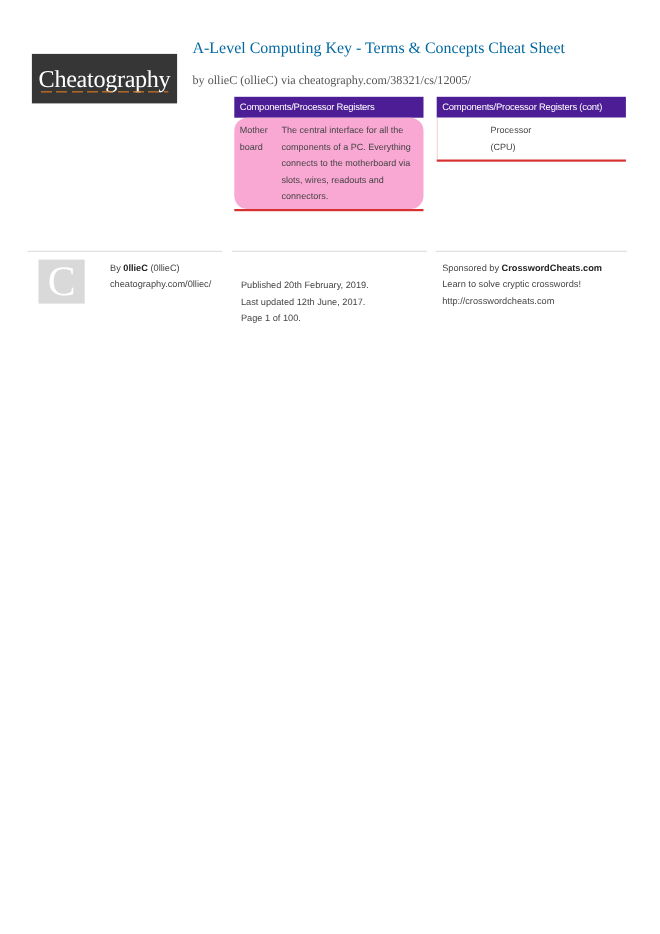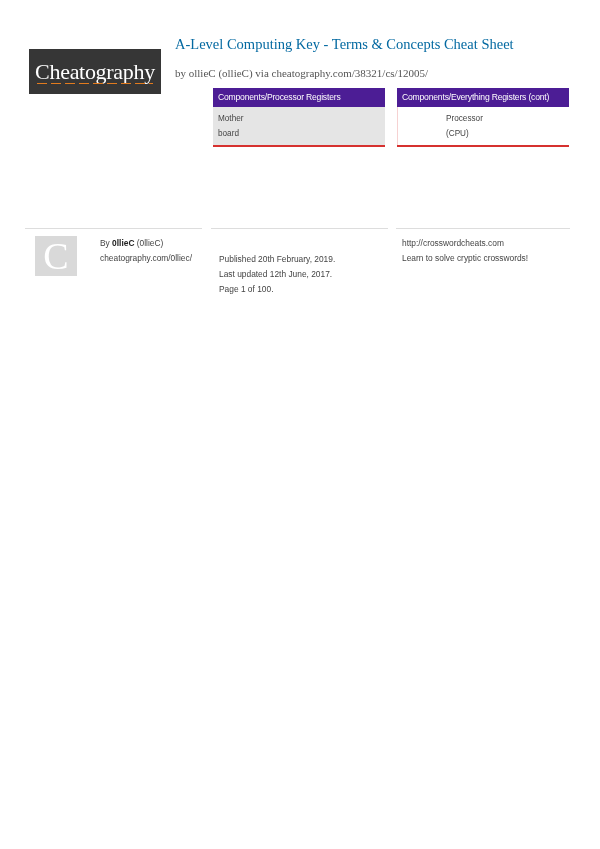--- a/index.html
+++ b/index.html
@@ -9,47 +9,48 @@
   .logo span::after { content:""; position:absolute; left:2px; right:2px; bottom:1px; height:1px; background:repeating-linear-gradient(90deg,#e27b1e 0 10px, transparent 10px 14px); }
   .title { position:absolute; left:175px; top:36px; font-family:"Liberation Serif", serif; font-size:14.5px; color:#0369a1; }
   .subtitle { position:absolute; left:175px; top:54px; font-family:"Liberation Serif", serif; font-size:11px; color:#555555;margin-top:13px; }
   .panel { position:absolute; width:172px; font-size:8.2px; color:#444; }
   .panel .hdr { background:#4c1d95; color:#ffffff; height:19px; line-height:19px; padding-left:5px; font-size:8.6px; letter-spacing:-0.2px; }
   .panel .row { display:flex; padding:4px 5px 4px 5px; line-height:15px; }
   .panel .term { width:38px; flex:none; }
   .panel .def { flex:1; }
   .panel .bottom { height:2px; background:#d6312f; }
   #p1 { left:213px; top:88px; }
-  #p1 .row { background:#e5e5e5; }
+  #p1 .row { background:#f9a8d4;border-radius:12px; }
   #p2 { left:397px; top:88px; }
   #p2 .row { background:#ffffff; border-left:1px solid #f6d2d2;padding-left:48px; }
   .divider { position:absolute; top:228px; height:1px; background:#dddddd; }
   .foot { position:absolute; top:236px; font-size:8.4px; color:#444; line-height:15px; }
   .avatar { position:absolute; left:35px; top:236px; width:42px; height:40px; background:#d9d9d9; display:flex; align-items:center; justify-content:center; font-family:"Liberation Serif", serif; color:#ffffff; font-size:38px; }
   b { color:#222; }
 </style>
 </head>
 <body>
 
 <div class="logo">
     <span>Cheatography</span>
   </div>
 <div class="title">A-Level Computing Key - Terms &amp; Concepts Cheat Sheet</div>
 <div class="subtitle">by ollieC (ollieC) via cheatography.com/38321/cs/12005/</div>
 
 <div class="panel" id="p1">
   <div class="hdr">Components/Processor Registers</div>
   <div class="row">
     <div class="term">Mother board</div>
+    <div class="def">The central interface for all the components of a PC. Everything connects to the motherboard via slots, wires, readouts and connectors.</div>
   </div>
   <div class="bottom"></div>
 </div>
 
 <div class="panel" id="p2">
-  <div class="hdr">Components/Everything Registers (cont)</div>
+  <div class="hdr">Components/Processor Registers (cont)</div>
   <div class="row">
     <div class="term">Processor (CPU)</div>
   </div>
   <div class="bottom"></div>
 </div>
 
 <div class="divider" style="left:25px;width:177px;"></div>
 <div class="divider" style="left:211px;width:177px;"></div>
 <div class="divider" style="left:396px;width:174px;"></div>
 
@@ -59,15 +60,16 @@
   <div>cheatography.com/0lliec/</div>
 </div>
 
 <div class="foot" style="left:219px;margin-top:16px;">
   <div>Published 20th February, 2019.</div>
   <div>Last updated 12th June, 2017.</div>
   <div>Page 1 of 100.</div>
 </div>
 
 <div class="foot" style="left:402px;">
+  <div><span>Sponsored by</span> <b>CrosswordCheats.com</b></div>
+  <div>Learn to solve cryptic crosswords!</div>
   <div>http://crosswordcheats.com</div>
-  <div>Learn to solve cryptic crosswords!</div>
 </div>
 
 </body></html>

